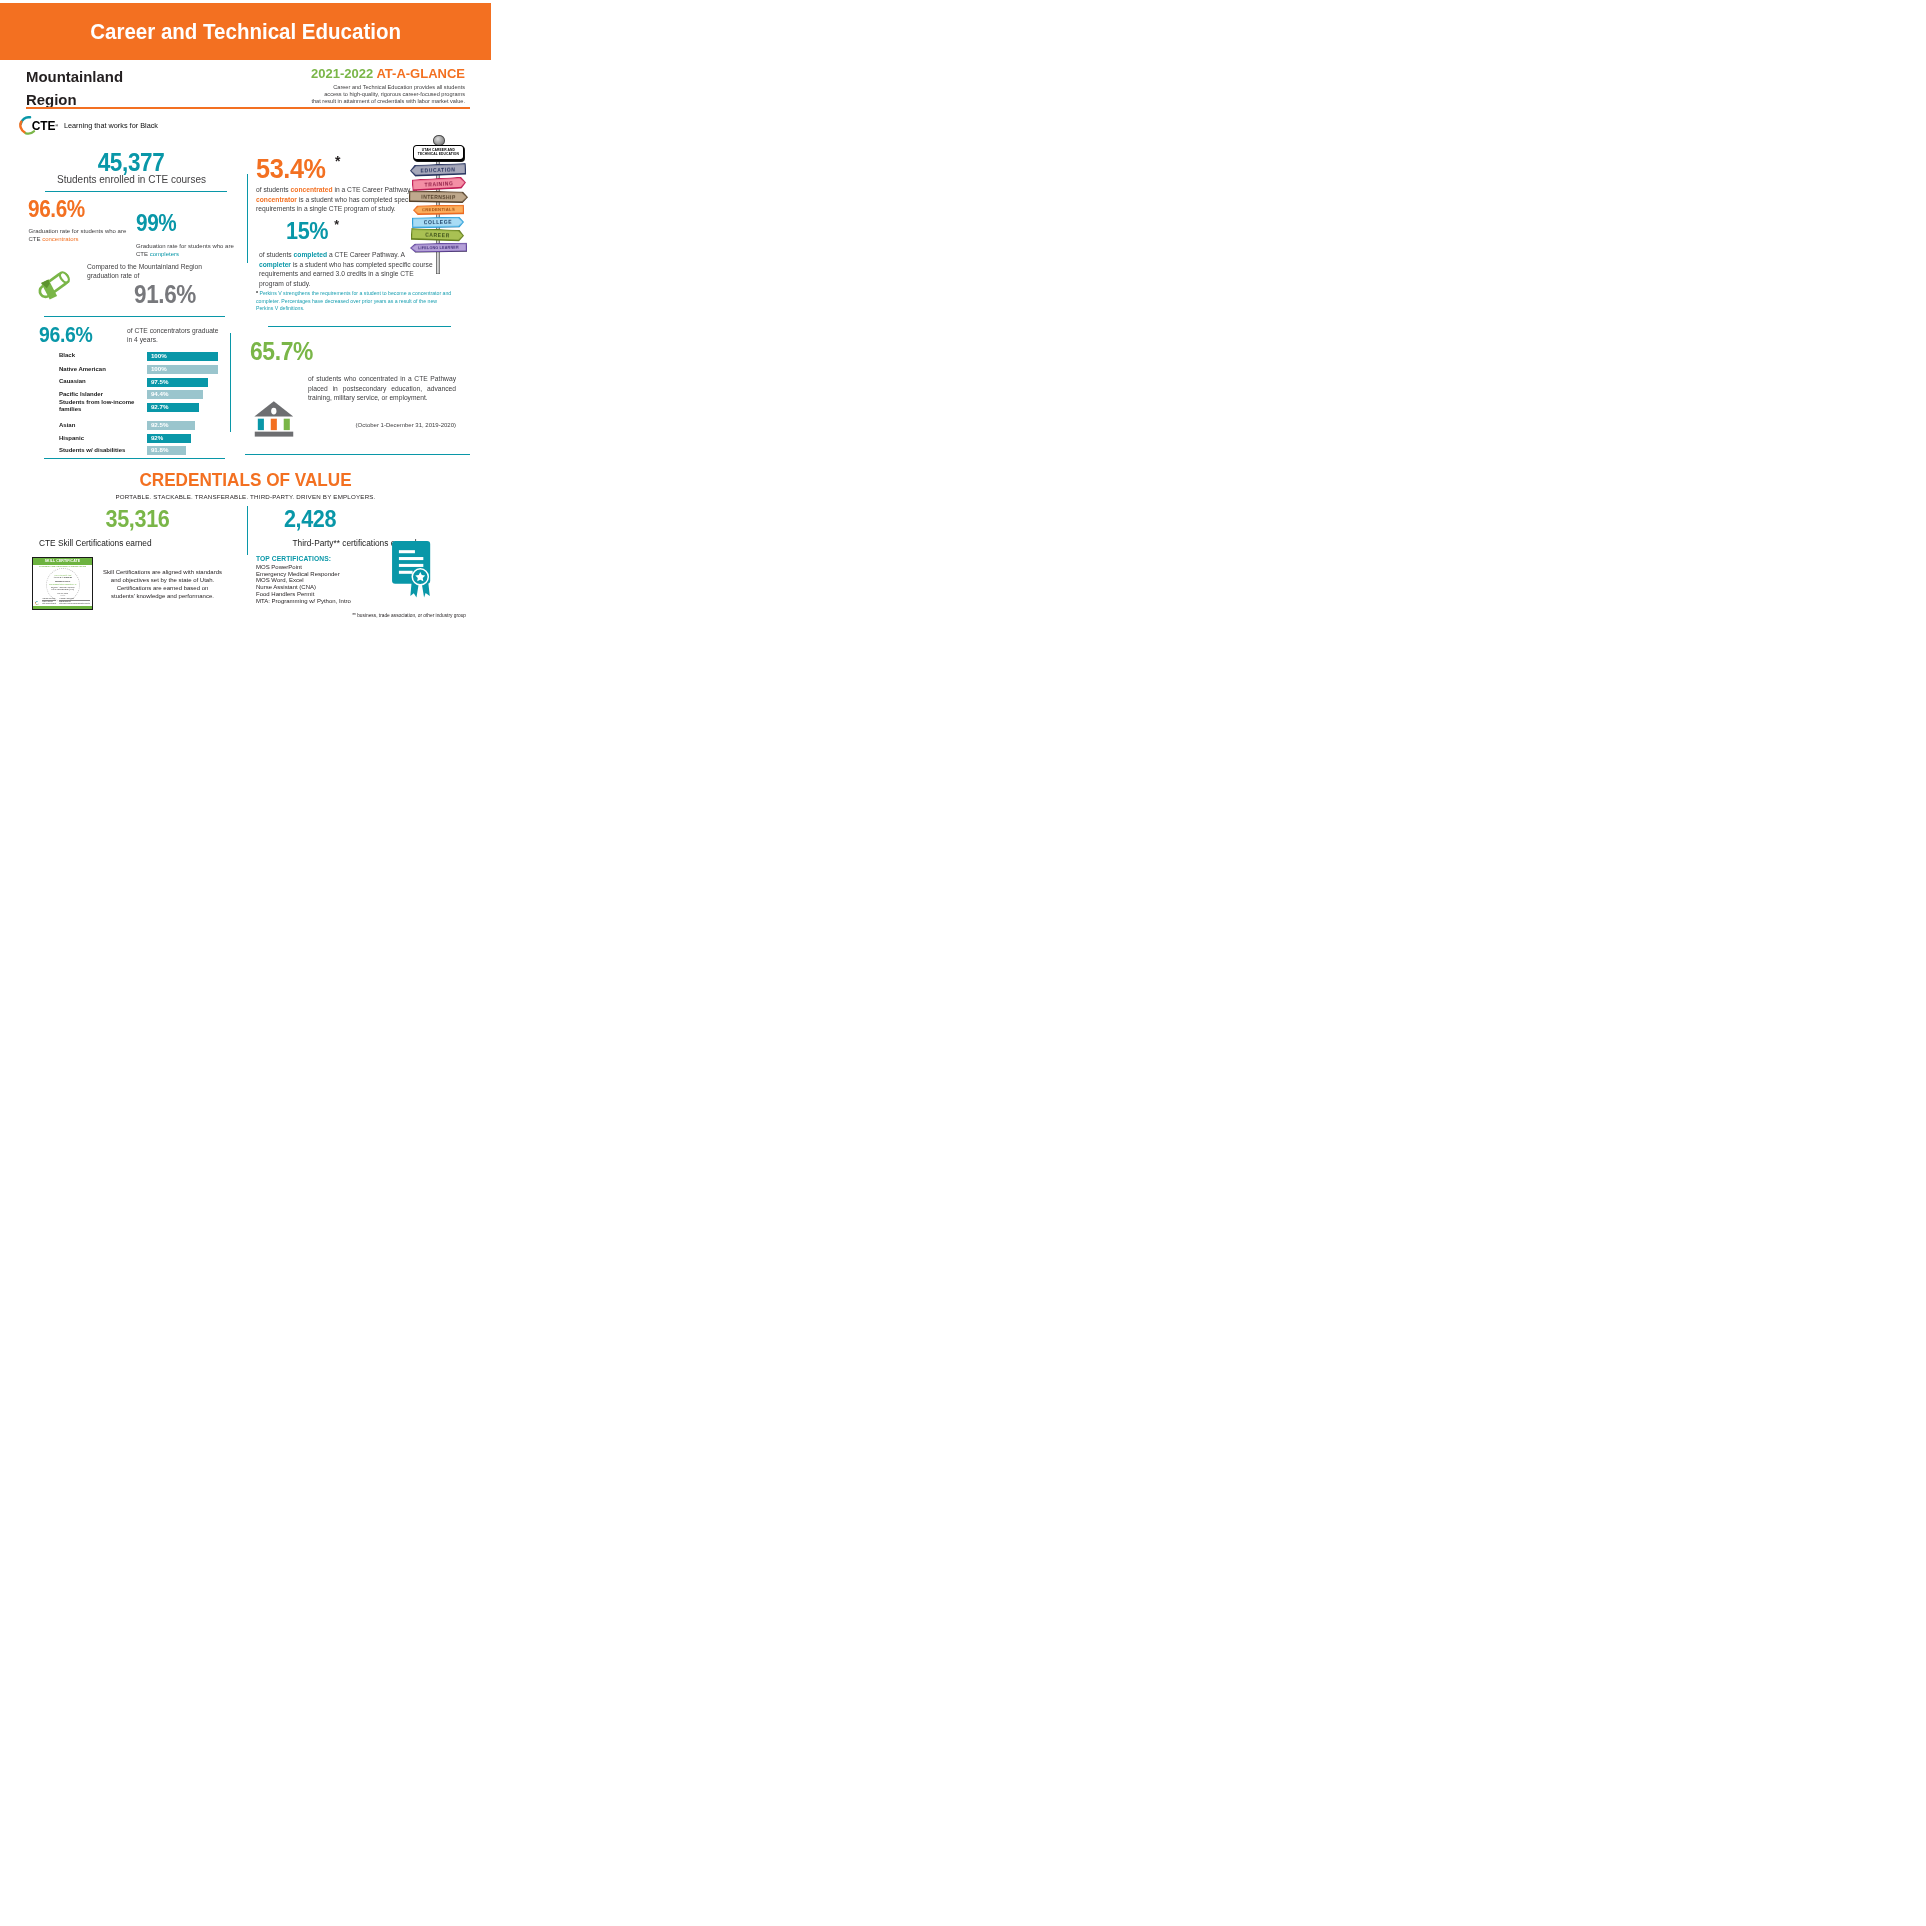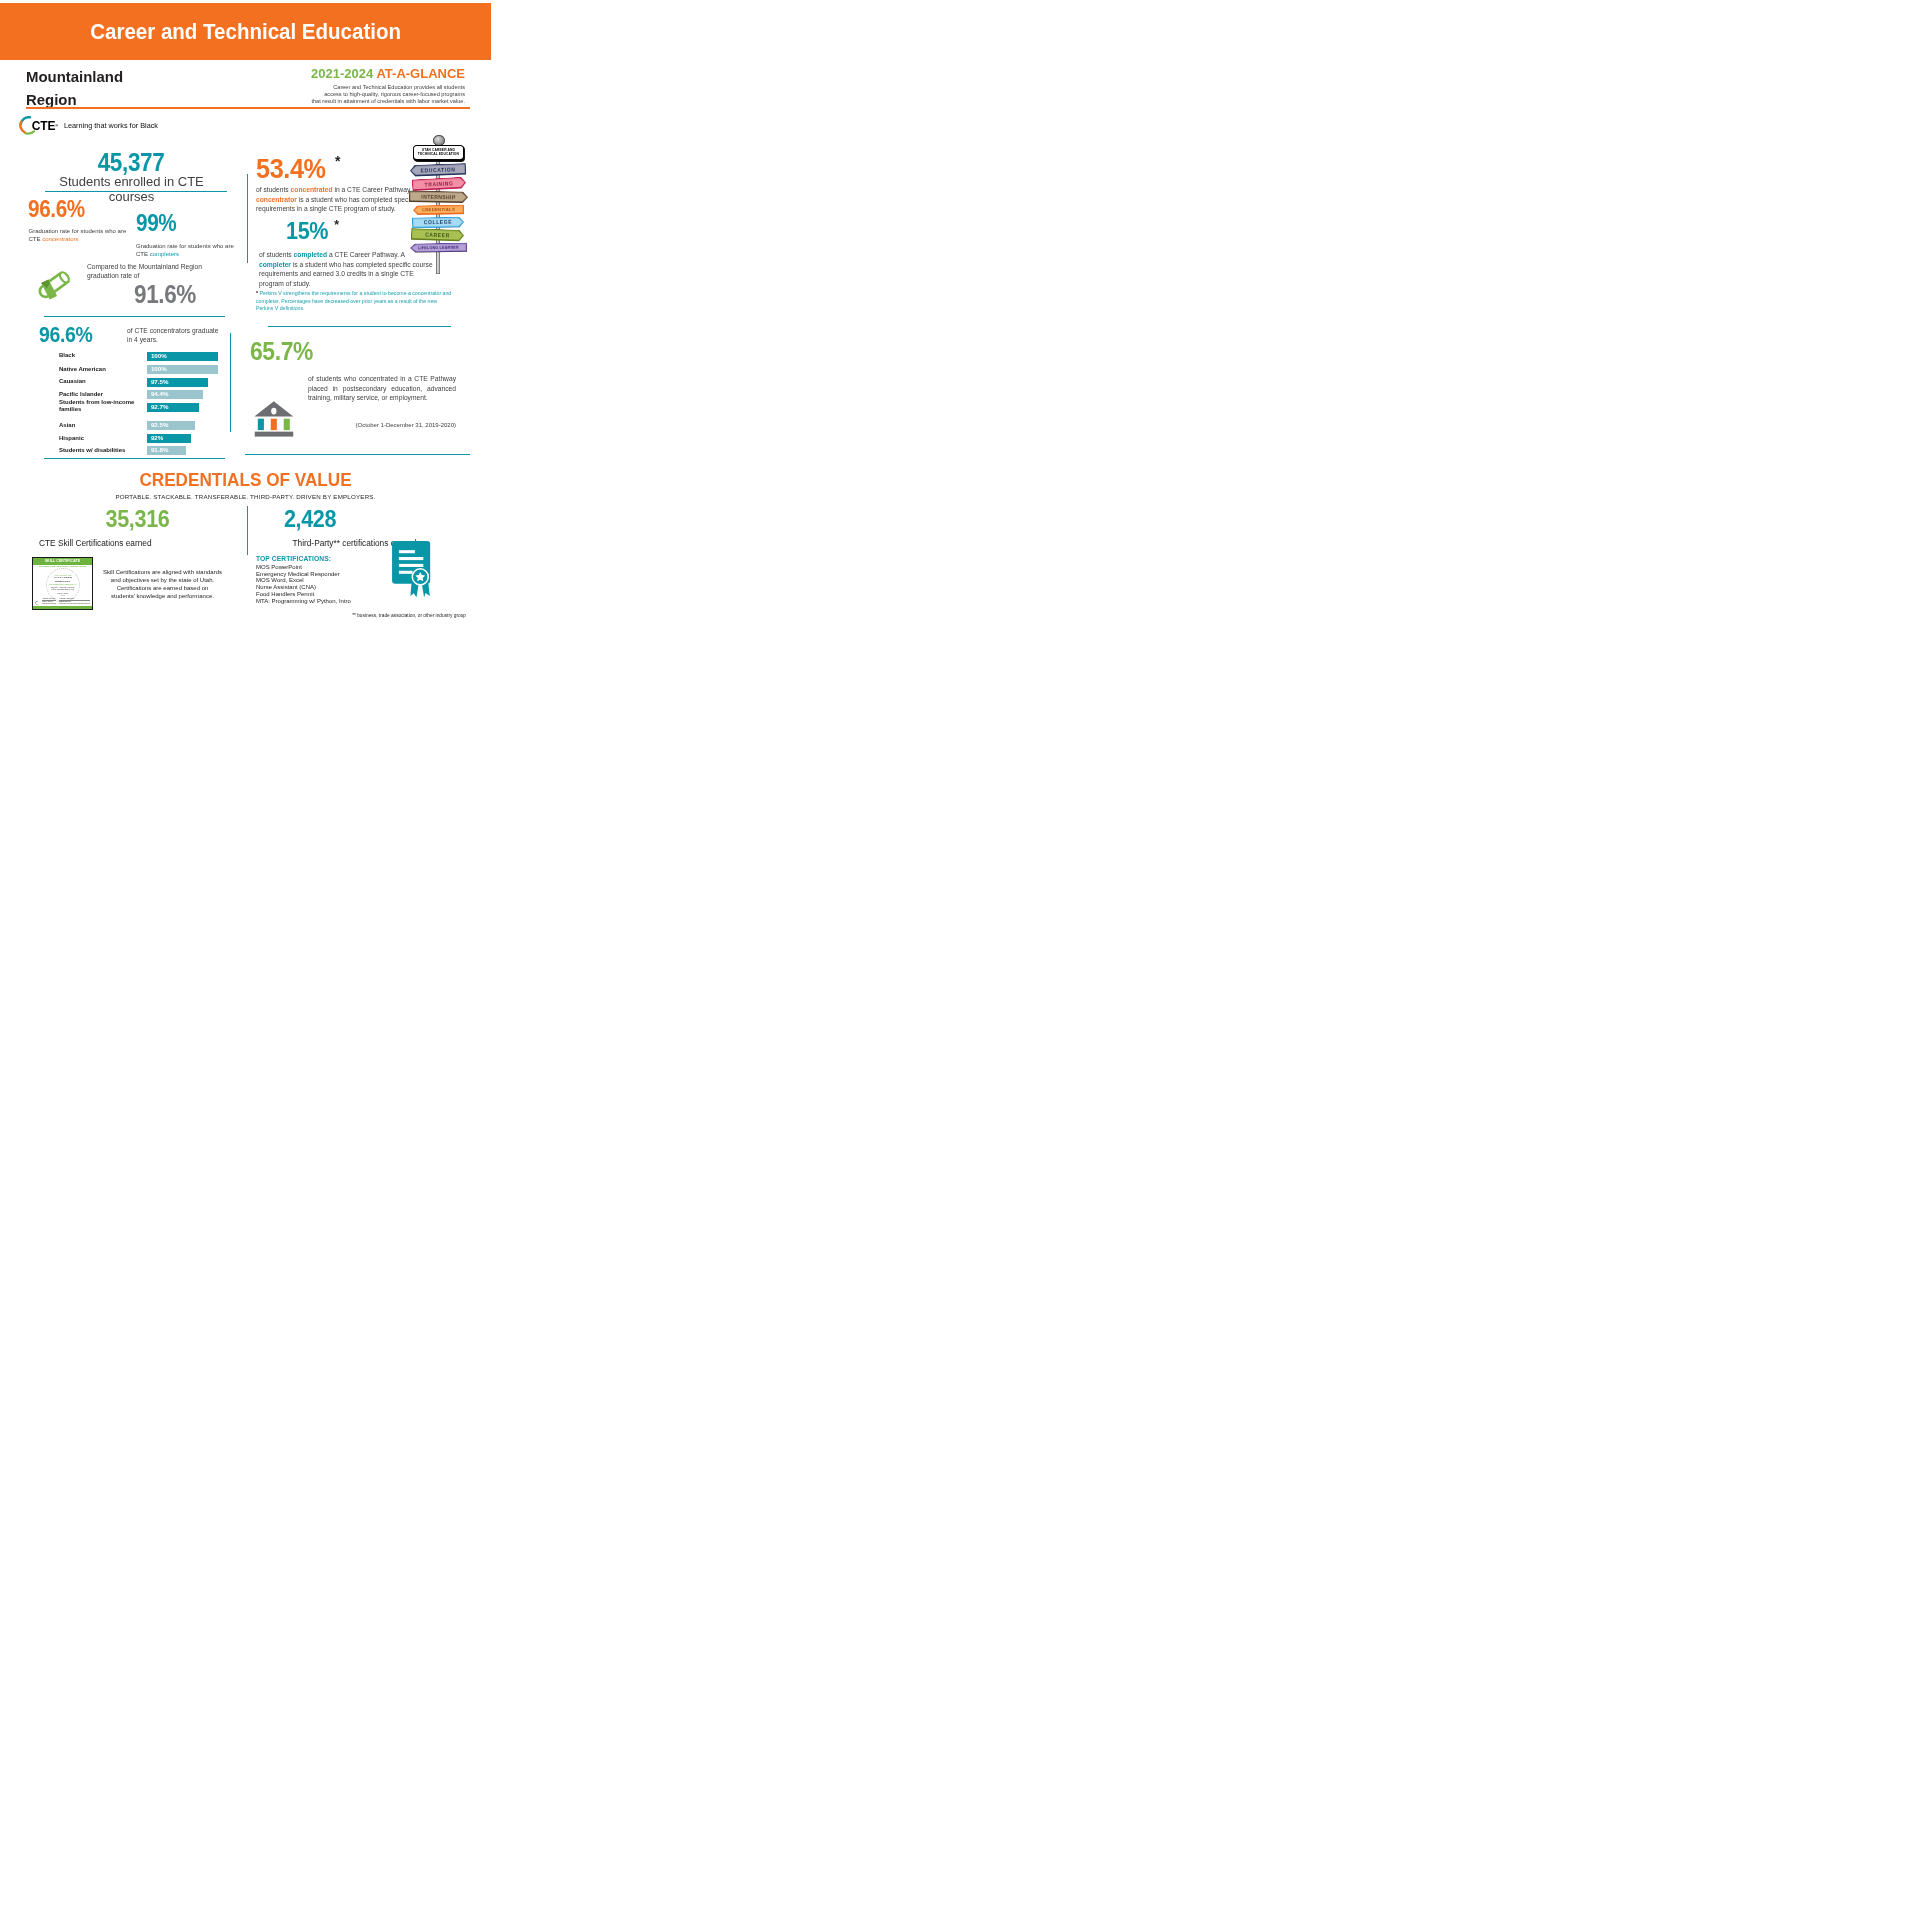--- a/index.html
+++ b/index.html
@@ -29,21 +29,21 @@
   .glance-title{font-size:13px;font-weight:bold;white-space:nowrap;}
   .glance-intro{margin-top:2.7px;font-size:5.6px;line-height:1.28;color:var(--ink);}
   .orange-rule{left:26px;top:107px;width:444px;height:1.9px;background:var(--orange);}
   .logo-row{left:19px;top:116px;height:19px;display:flex;align-items:center;}
   .logo-mark{position:relative;width:19px;height:19px;}
   .cte-word{font-size:12px;font-weight:bold;color:#000;margin-left:-6.2px;letter-spacing:-0.2px;}
   .cte-reg{font-size:3.9px;color:#000;vertical-align:5.4px;font-weight:bold;}
   .logo-tagline{font-size:7.3px;color:#0d0d0d;margin-left:5.8px;}
   
   .enroll-value{left:62px;top:148px;width:139px;text-align:center;font-size:25px;color:var(--teal);}
-  .enroll-caption{left:39px;top:174px;width:185px;text-align:center;font-size:13px;color:var(--ink);}
+  .enroll-caption{left:39px;top:174px;width:185px;text-align:center;font-size:10px;color:var(--ink);}
   .r1{left:45px;top:191px;width:182px;height:1.3px;}
   .conc-val{left:28px;top:196px;font-size:23px;}
   .conc-cap{left:28.5px;top:227px;width:101px;font-size:6px;line-height:1.35;}
   .comp-val{left:136px;top:210px;font-size:23px;}
   .comp-cap{left:136px;top:242px;width:105px;font-size:6px;line-height:1.35;}
   .diploma{left:33px;top:265px;}
   .compare-text{left:87px;top:263px;width:127px;font-size:6.7px;line-height:1.32;}
   .compare-val{left:134px;top:280px;font-size:25px;}
   .r2{left:44px;top:316px;width:181px;height:1.3px;}
   .fy-val{left:39px;top:322px;font-size:21.6px;}
@@ -135,21 +135,21 @@
     <div class="banner-title">Career and Technical Education</div>
   </div>
 
   <div class="abs region">
     <span>Mountainland</span><br>
     <span>Region</span>
   </div>
 
   <div class="abs glance">
     <div class="glance-title">
-      <span class="green">2021-2024</span>
+      <span class="green">2021-2022</span>
       <span class="orange">AT-A-GLANCE</span>
     </div>
     <div class="glance-intro">
       <span>Career and Technical Education provides all students</span><br>
       <span>access to high-quality, rigorous career-focused programs</span><br>
       <span>that result in attainment of  credentials with labor market value.</span>
     </div>
   </div>
 
   <div class="abs orange-rule"></div>

